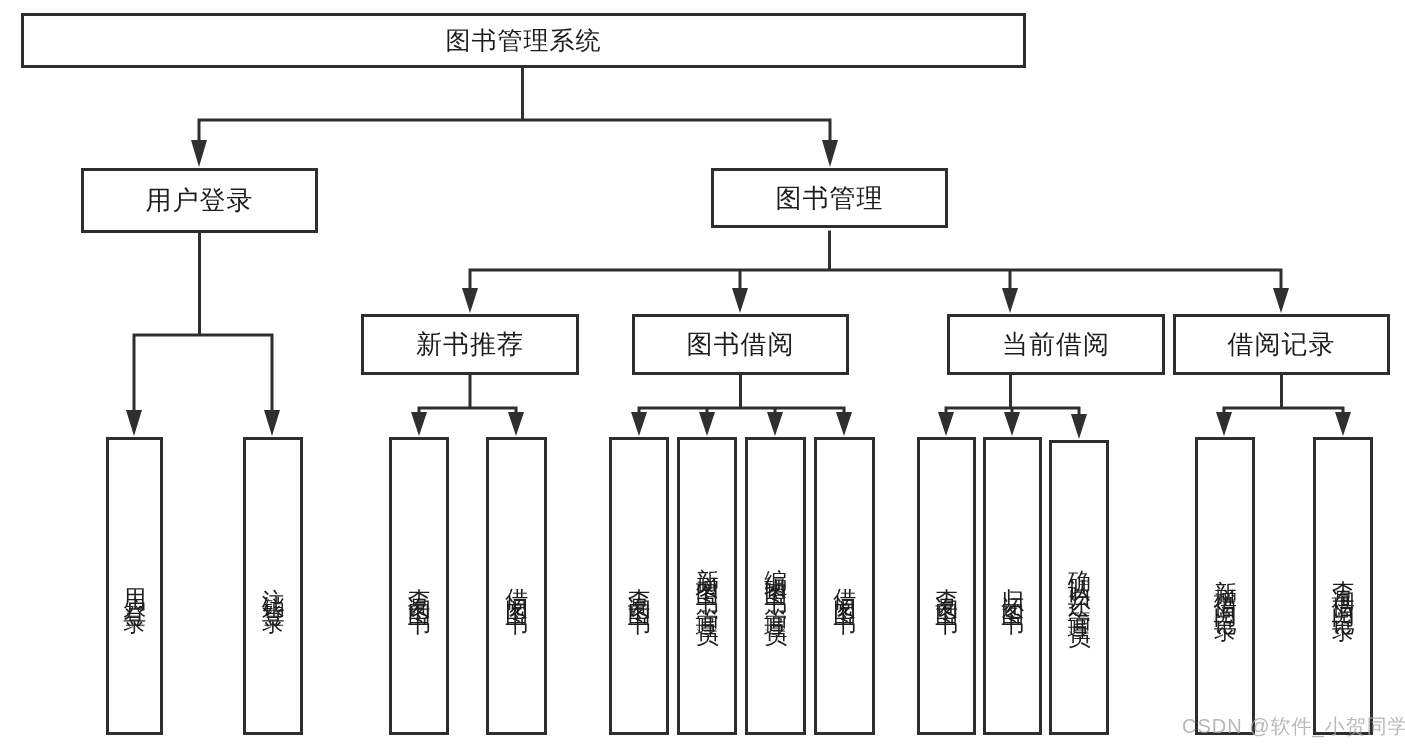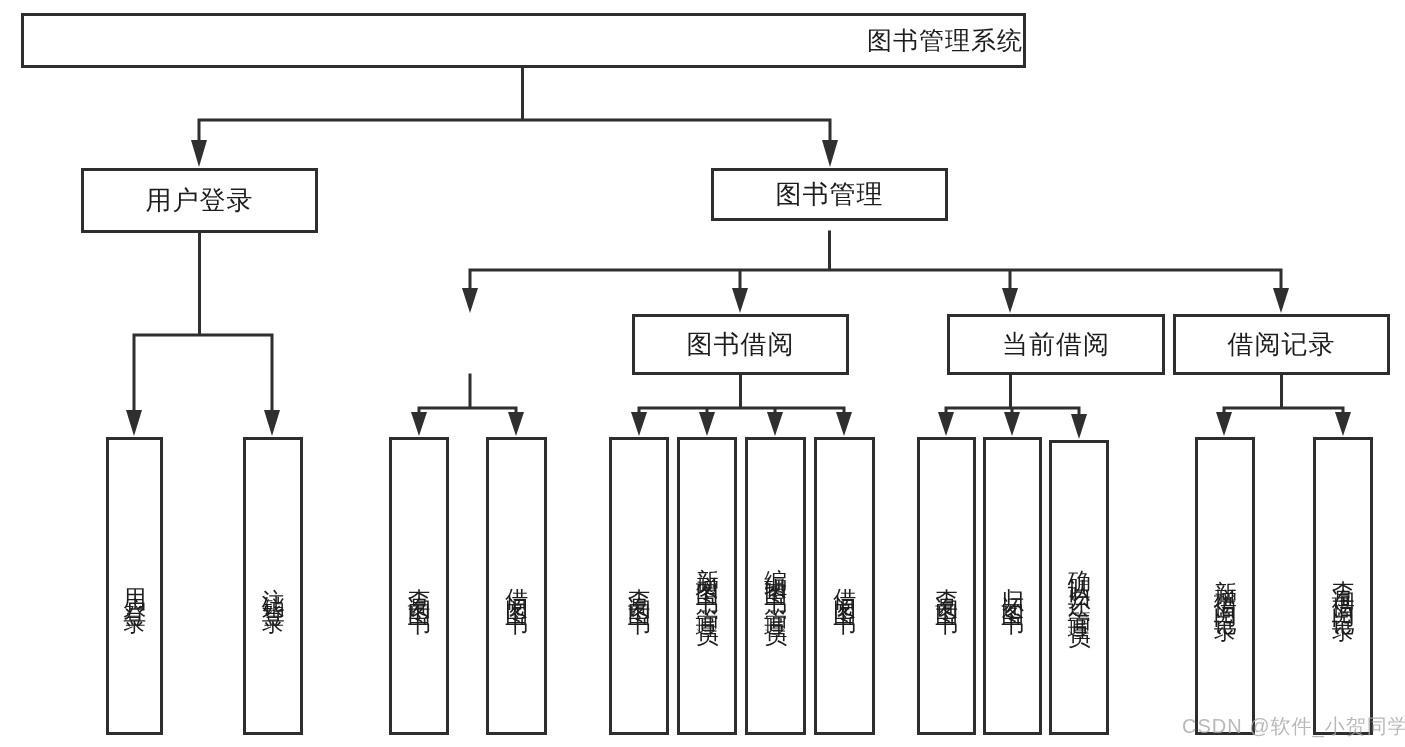--- a/index.html
+++ b/index.html
@@ -40,21 +40,21 @@
     display: flex;
     align-items: center;
     justify-content: center;
     color: #1d1d1d;
   }
   .hbox {
     font-size: 26px;
     letter-spacing: 1px;
     white-space: nowrap;
   }
-  .hbox.root-box { font-size: 25px; justify-content: flex-end; }
+  .hbox.root-box { font-size: 25px; }
   .vbox {
     writing-mode: vertical-rl;
     text-orientation: mixed;
     font-size: 23px;
     letter-spacing: 8px;
     line-height: 1.2;
   }
   .watermark {
     position: absolute;
     left: 1182px;
@@ -122,24 +122,27 @@
     </g>
   </svg>
 
   <div class="box hbox root-box" style="left:21px; top:13px; width:1005px; height:55px;">
     <span>图书管理系统</span>
   </div>
 
   <div class="box hbox" style="left:81px; top:168px; width:237px; height:65px;">
     <span>用户登录</span>
   </div>
-  <div class="box hbox" style="left:711px; top:168px; width:237px; height:53px;">
+  <div class="box hbox" style="left:711px; top:168px; width:237px; height:60px;">
     <span>图书管理</span>
   </div>
 
+  <div class="box hbox" style="left:361px; top:314px; width:218px; height:61px;">
+    <span>新书推荐</span>
+  </div>
   <div class="box hbox" style="left:632px; top:314px; width:217px; height:61px;">
     <span>图书借阅</span>
   </div>
   <div class="box hbox" style="left:902px; top:314px; width:218px; height:61px;margin-left:45px;">
     <span>当前借阅</span>
   </div>
   <div class="box hbox" style="left:1173px; top:314px; width:217px; height:61px;">
     <span>借阅记录</span>
   </div>
 

